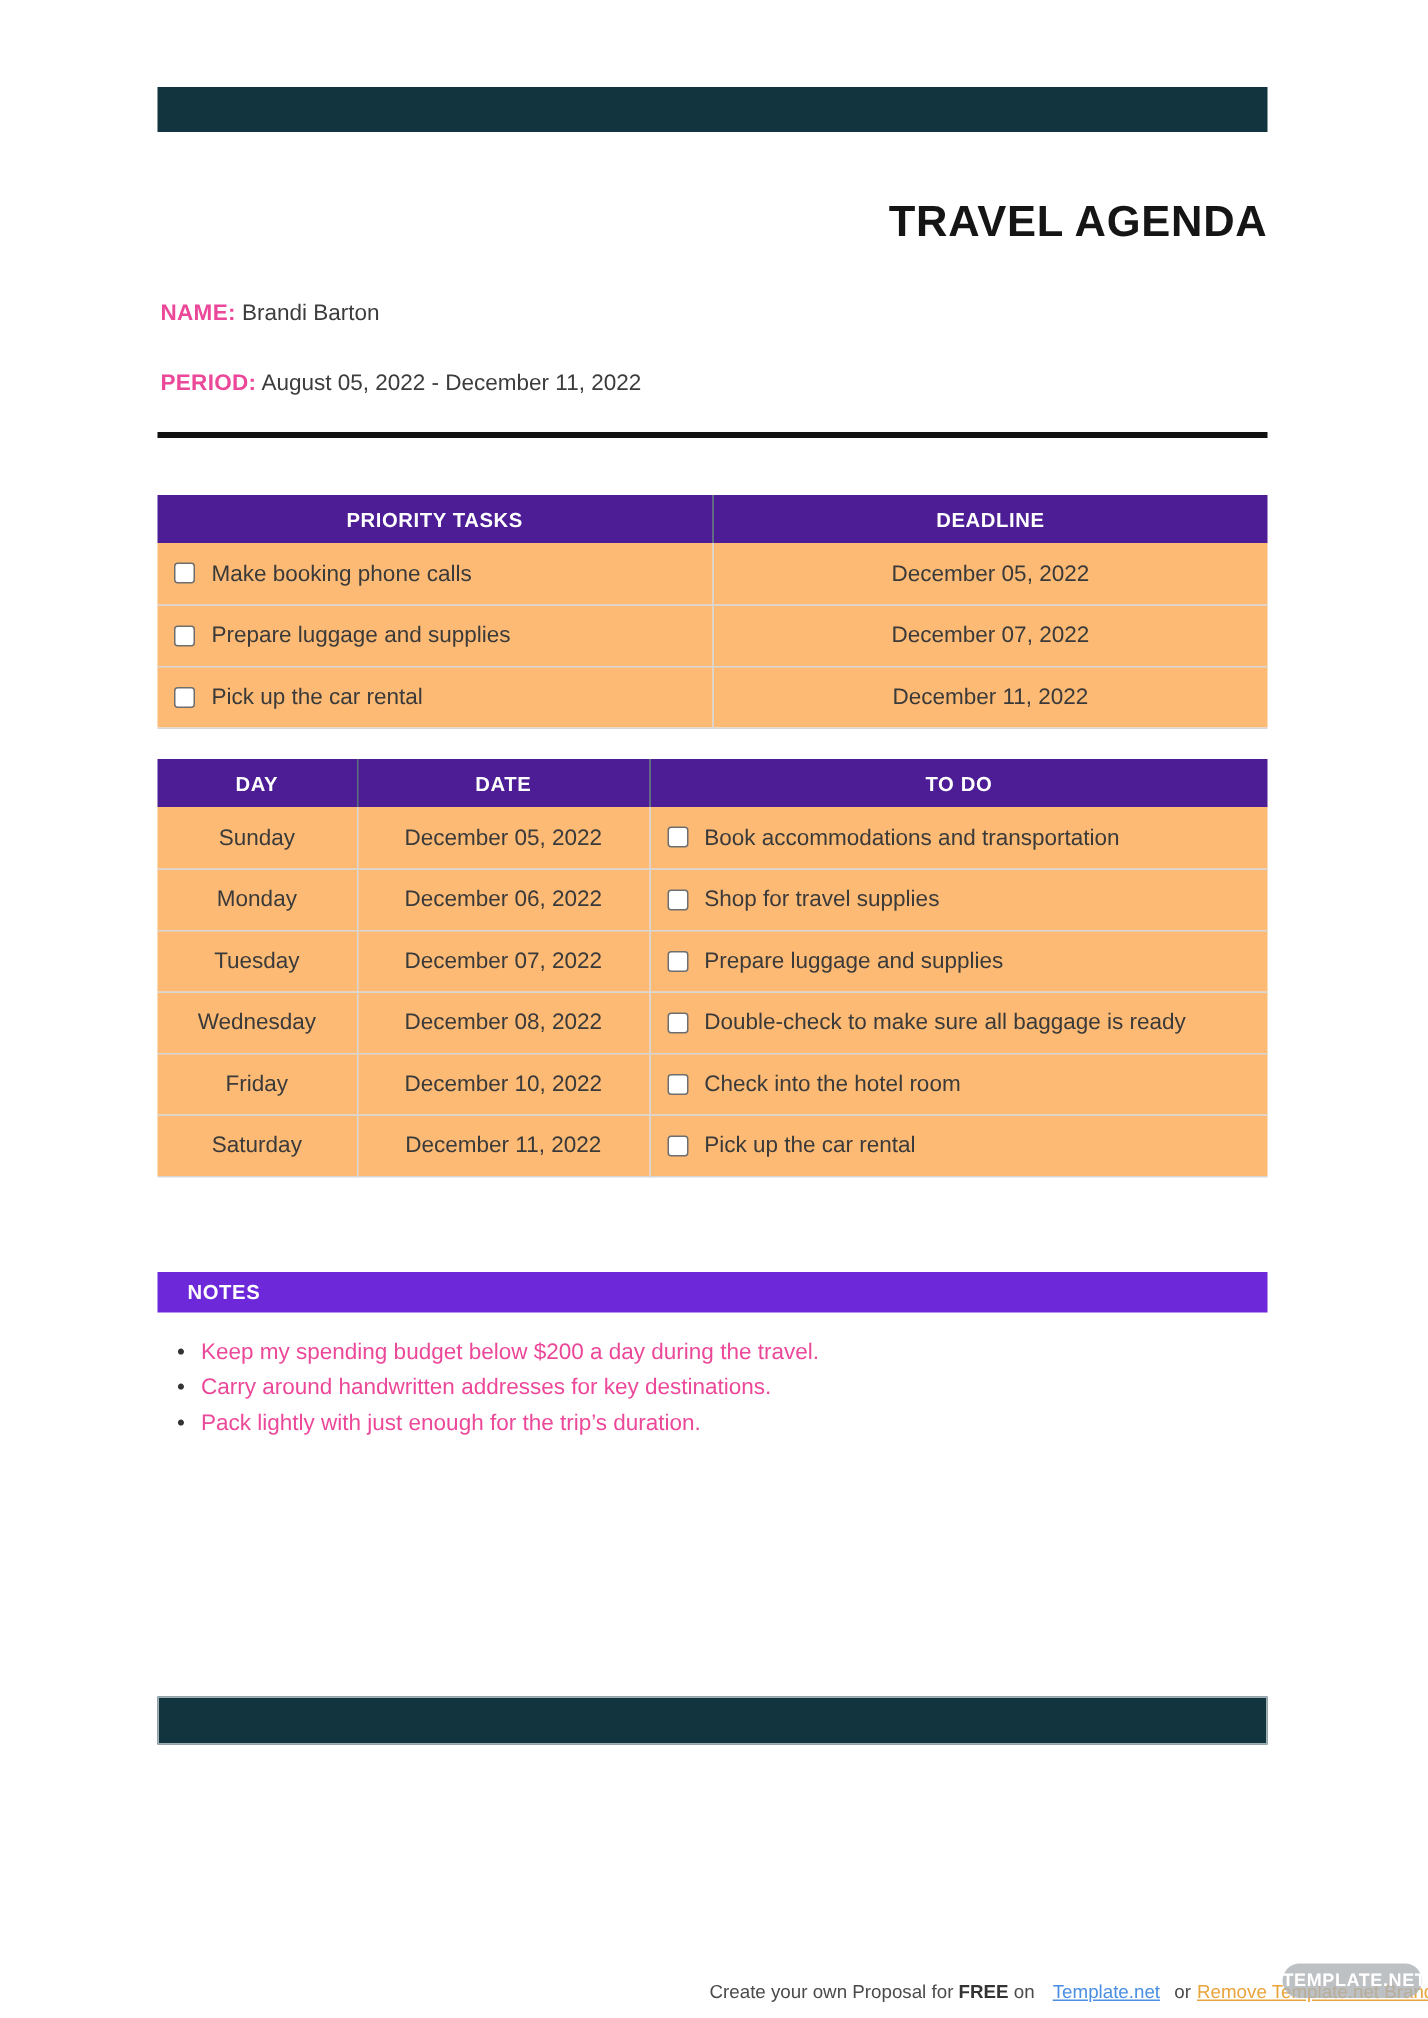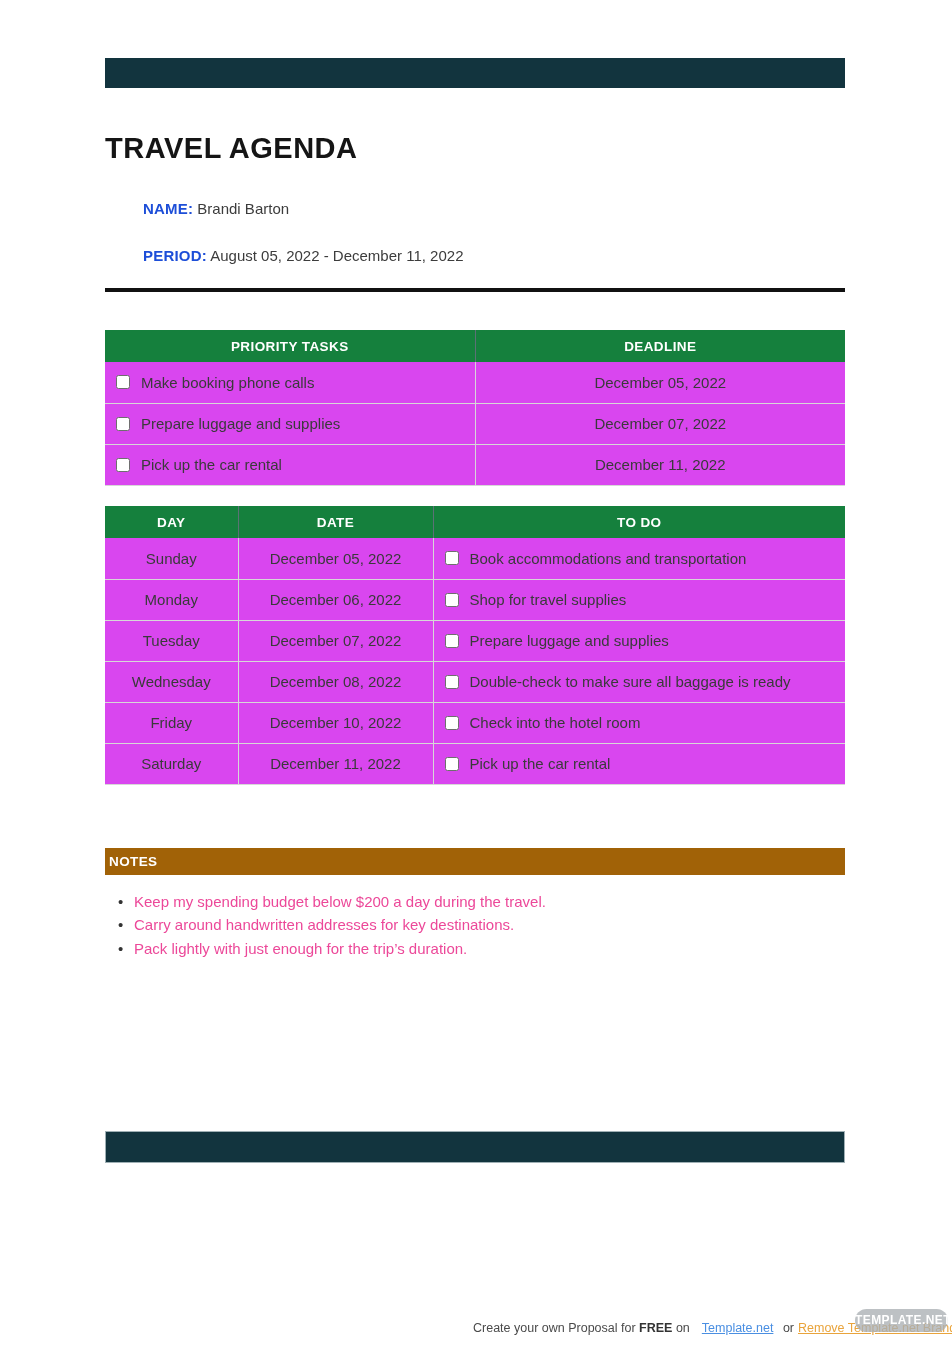--- a/index.html
+++ b/index.html
@@ -12,70 +12,70 @@
     overflow: hidden;
   }
 
   .top-bar {
     position: absolute; left: 105px; top: 58px;
     width: 740px; height: 30px;
     background: #12343e;
   }
   .page-title {
     position: absolute; left: 105px; top: 132px;
-    width: 740px; text-align: left;
+    width: 740px; text-align: right;
     font-size: 29px; font-weight: bold; color: #151515;
     letter-spacing: 0.5px;
   }
   .info-line { position: absolute; left: 107px; font-size: 15px; color: #3c3c3c; }
-  .info-line .label { font-weight: bold; color: #1d4ed8; letter-spacing: 0.2px; margin-left: 36px; }
+  .info-line .label { font-weight: bold; color: #ec4899; letter-spacing: 0.2px; }
   .name-line { top: 200px; }
   .period-line { top: 247px; }
 
   .divider {
     position: absolute; left: 105px; top: 288px;
     width: 740px; height: 4px; background: #111111;
   }
 
   table { border-collapse: collapse; width: 740px; table-layout: fixed; }
   .tbl { position: absolute; left: 105px; }
   .tbl-priority { top: 330px; }
   .tbl-schedule { top: 506px; }
 
   th {
-    background: #15803d; color: #ffffff;
+    background: #4c1d95; color: #ffffff;
     font-size: 13.5px; font-weight: bold; letter-spacing: 0.4px;
     height: 32px; text-align: center;
     border-right: 1px solid #5c7077;
   }
   th:last-child { border-right: none; }
   td {
     height: 41px; font-size: 15px; color: #3a3a3a;
-    background: #d946ef;
+    background: #fdba74;
     border-bottom: 1px solid #d7d7d7;
     border-right: 1px solid #d7d7d7;
     vertical-align: middle;
   }
   td:last-child { border-right: none; }
   td.center { text-align: center; }
   td.task-cell { padding-left: 11px; }
 
   .check-row { display: flex; align-items: center; }
   .checkbox {
     display: inline-block; width: 14px; height: 14px;
     border: 1.6px solid #6e6e6e; border-radius: 2.5px;
     margin-right: 11px; background: #ffffff; flex: 0 0 auto;
   }
 
   .notes-bar {
     position: absolute; left: 105px; top: 848px;
     width: 740px; height: 27px;
-    background: #a16207; color: #ffffff;
+    background: #6d28d9; color: #ffffff;
     font-size: 13.5px; font-weight: bold; letter-spacing: 0.4px;
-    line-height: 27px; padding-left: 4px;
+    line-height: 27px; padding-left: 20px;
   }
   .notes-list {
     position: absolute; left: 116px; top: 890px; width: 720px;
     list-style: none;
   }
   .notes-list li {
     font-size: 15px; color: #ec4899; line-height: 23.3px;
     padding-left: 18px; position: relative;
   }
   .notes-list li::before {

